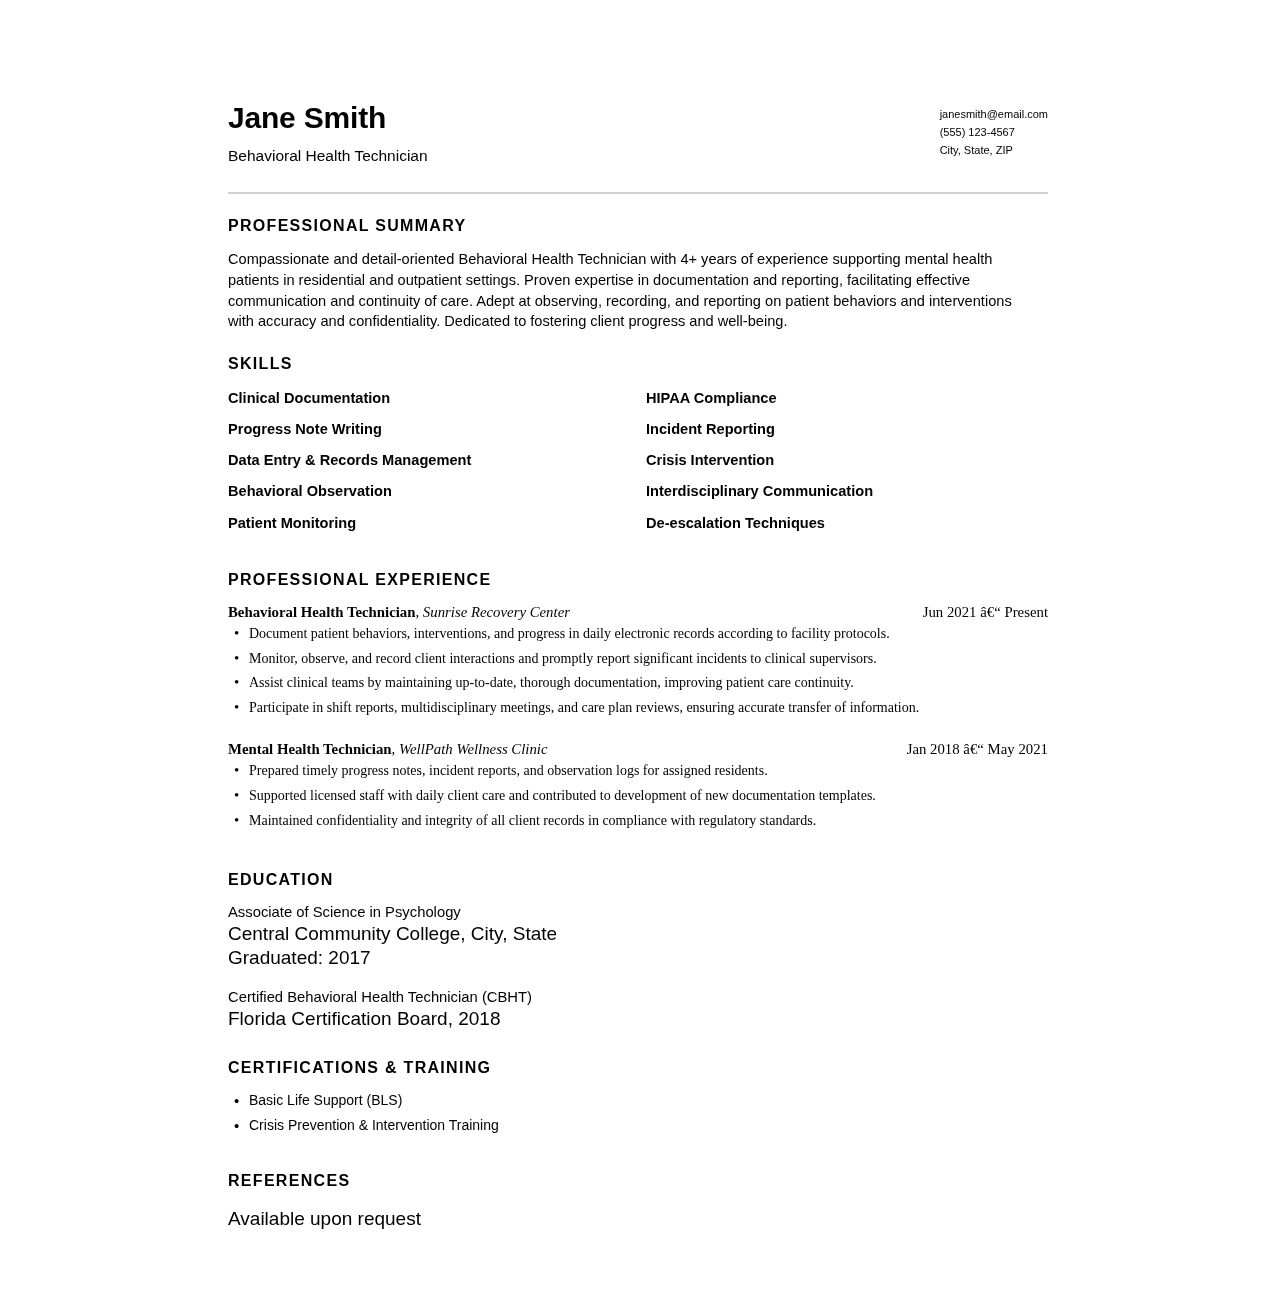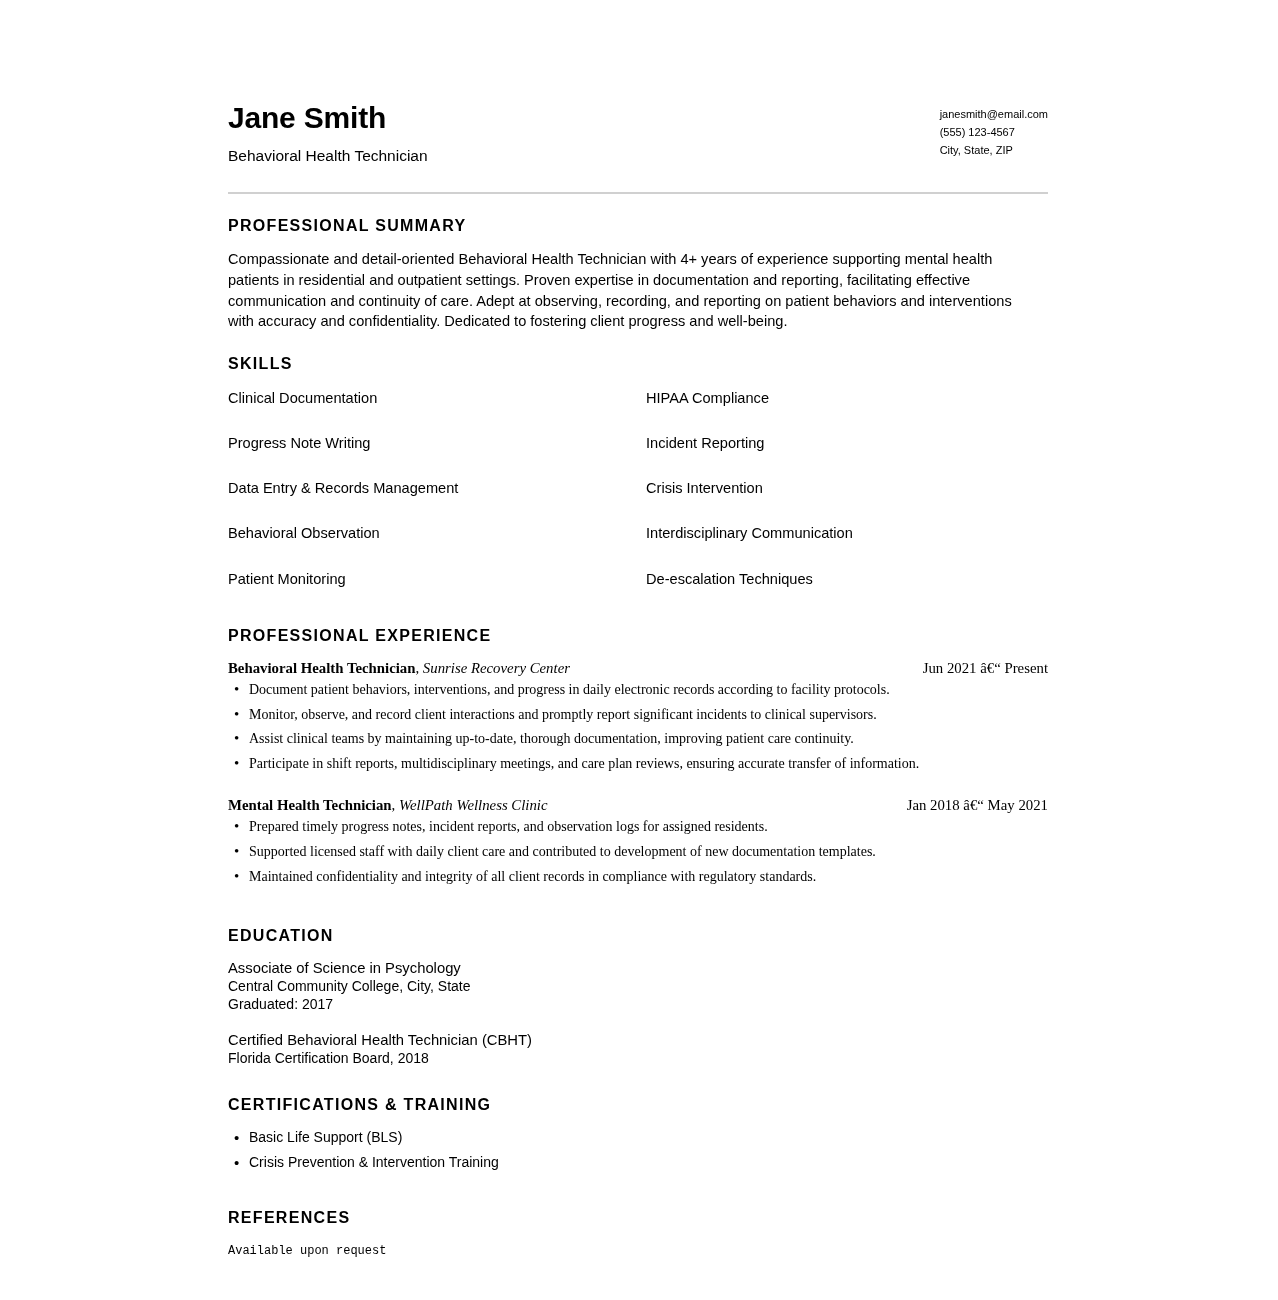--- a/index.html
+++ b/index.html
@@ -75,22 +75,23 @@
     font-size: 14.6px;
     line-height: 1.42;
     margin: 0;
     max-width: 800px;
   }
 
   
   .skills-grid {
     display: grid;
     grid-template-columns: 418px 1fr;
-    row-gap: 18px;
+    row-gap: 4px;
     margin-top: -2px;
+    font-weight: bold;
   }
   .skill-item {
     font-size: 14.6px;
     line-height: 1.72;
     padding: 1px 0;
   }
 
   
   .job { margin-top: 2px; font-family: Liberation Serif, serif; }
   .job + .job { margin-top: 22px; }
@@ -128,28 +129,27 @@
   }
 
   
   .edu-block + .edu-block { margin-top: 17px; }
   .edu-degree {
     font-size: 14.8px;
     font-weight: normal;
     line-height: 1.3;
   }
   .edu-line {
-    font-size: 14px;
+    font-size: 19px;
     line-height: 1.28;
   }
 
   .refs-text {
-    font-size: 12px;
+    font-size: 19px;
     line-height: 1.4;
-    font-family: Liberation Mono, monospace;
   }
 
   .sec-experience { margin-top: 34px; }
   .sec-education  { margin-top: 40px; }
   .sec-certs      { margin-top: 28px; }
   .sec-refs       { margin-top: 36px; }
   .sec-certs ul.bullets li:first-child { margin-top: 0; }
   .sec-refs .section-title { margin-bottom: 16px; }
 </style>
 </head>

